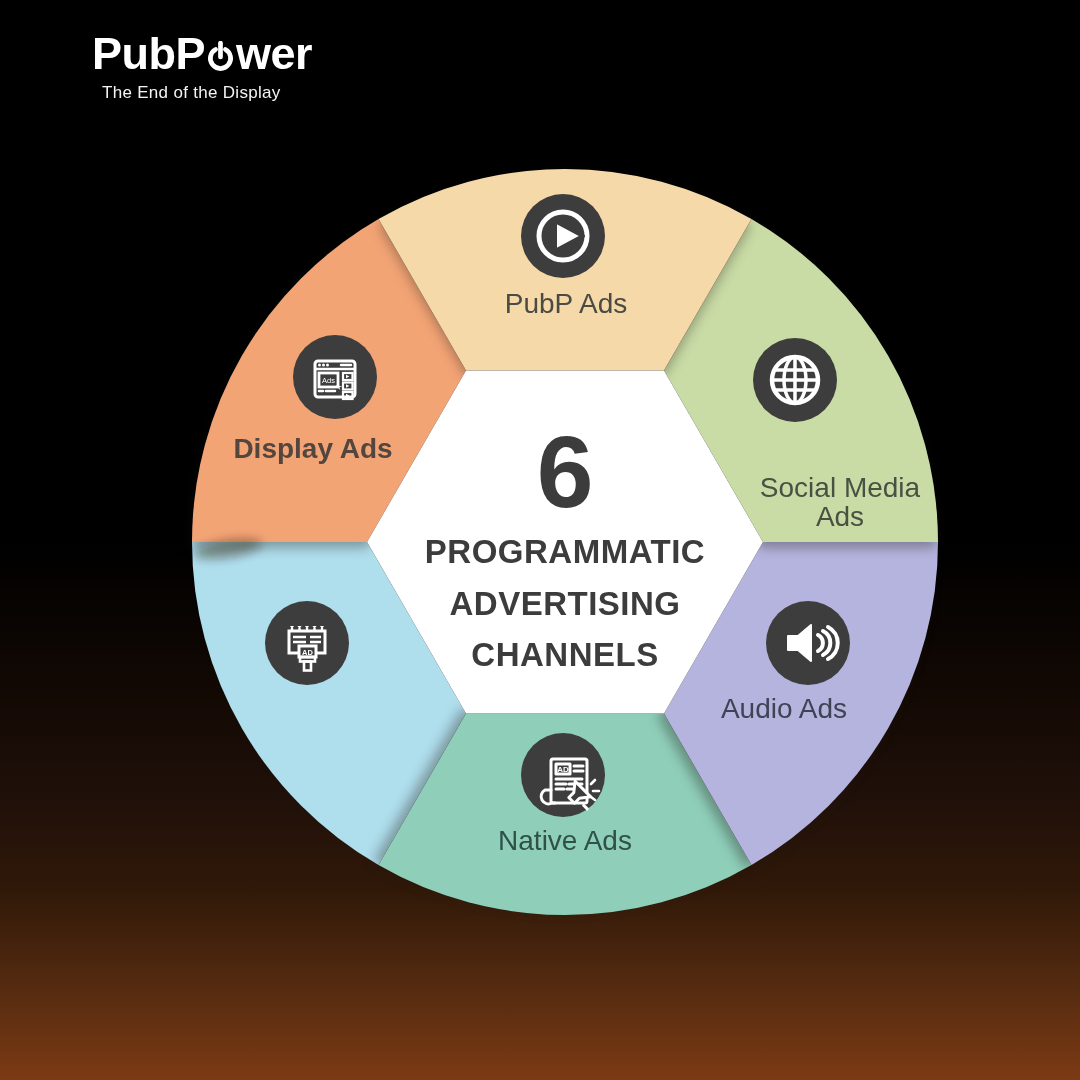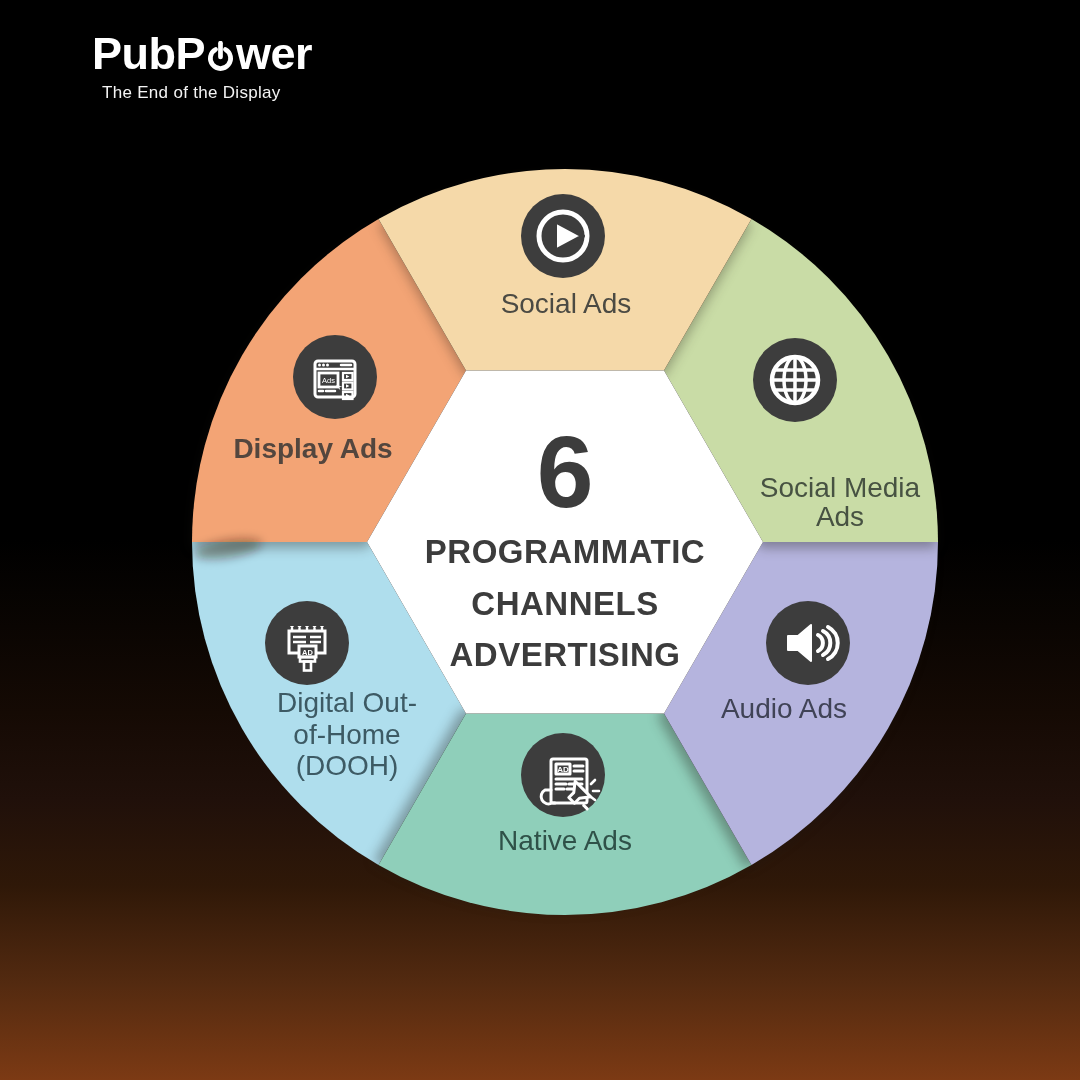--- a/index.html
+++ b/index.html
@@ -169,48 +169,43 @@
       <circle cx="34.5" cy="30" r="1.5" fill="#fff"></circle>
       <path d="M48 30 h10" stroke="#fff" stroke-width="2.5" stroke-linecap="round"></path>
       <path d="M26 56 h4 M33 56 h9" stroke="#fff" stroke-width="2.5" stroke-linecap="round"></path>
       <path d="M43 50 l4.5 5.5 l-1.3 -3.4 l3.2 -0.6 z" fill="#fff"></path>
       <path d="M53 39.8 l3.4 1.7 l-3.4 1.7 z M53 49.3 l3.4 1.7 l-3.4 1.7 z M53 58.8 l3.4 1.7 l-3.4 1.7 z" fill="#fff"></path>
       <text x="35.5" y="47.5" text-anchor="middle" font-size="7.5" fill="#fff" font-family="Liberation Sans, sans-serif">Ads</text>
     </svg>
   </div>
 
   <div class="seg-label lbl-0" style="left:566px;top:289px;">
-    <span>Social Ads</span>
+    <span>PubP Ads</span>
   </div>
 
   <div class="seg-label lbl-1" style="left:840px;top:437px;margin-top:36px;">
     <span>Social Media</span>
     <span>Ads</span>
   </div>
 
   <div class="seg-label lbl-2" style="left:784px;top:694px;">
     <span>Audio Ads</span>
   </div>
 
   <div class="seg-label lbl-3" style="left:565px;top:826px;text-align:center;">
     <span>Native Ads</span>
   </div>
 
-  <div class="seg-label lbl-4" style="left:347px;top:687px;">
-    <span>Digital Out-</span>
-    <span>of-Home</span>
-    <span>(DOOH)</span>
-  </div>
 
   <div class="seg-label lbl-5" style="left:313px;top:434px;font-weight:bold;">
     <span>Display Ads</span>
   </div>
 
   <div class="center-text">
     <div class="big-num">6</div>
     <div class="center-title">
       <span>PROGRAMMATIC</span>
+      <span>ADVERTISING</span>
       <span>CHANNELS</span>
-      <span>ADVERTISING</span>
     </div>
   </div>
 
 </div>
 
 </body></html>

